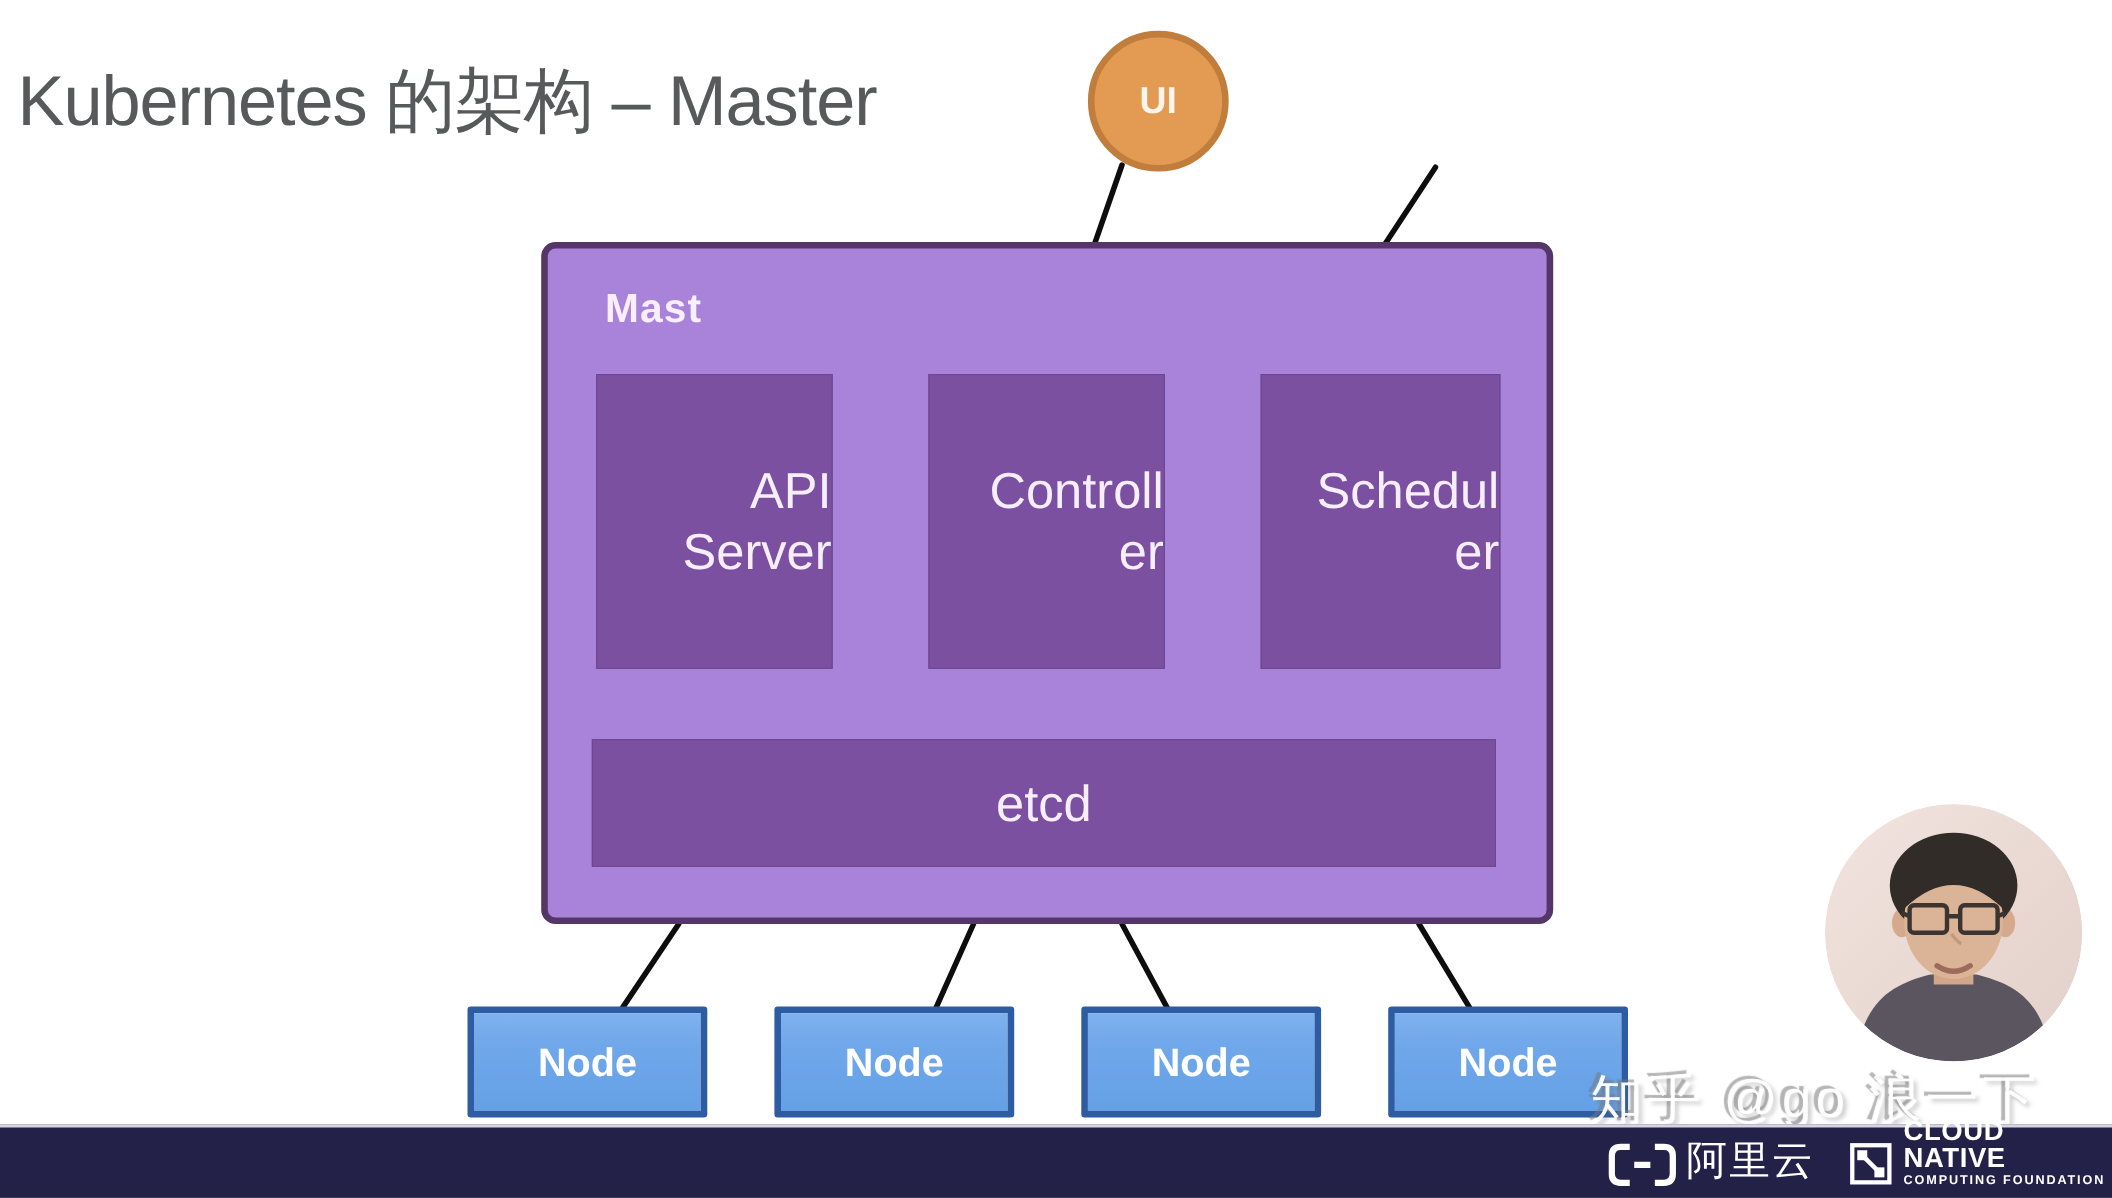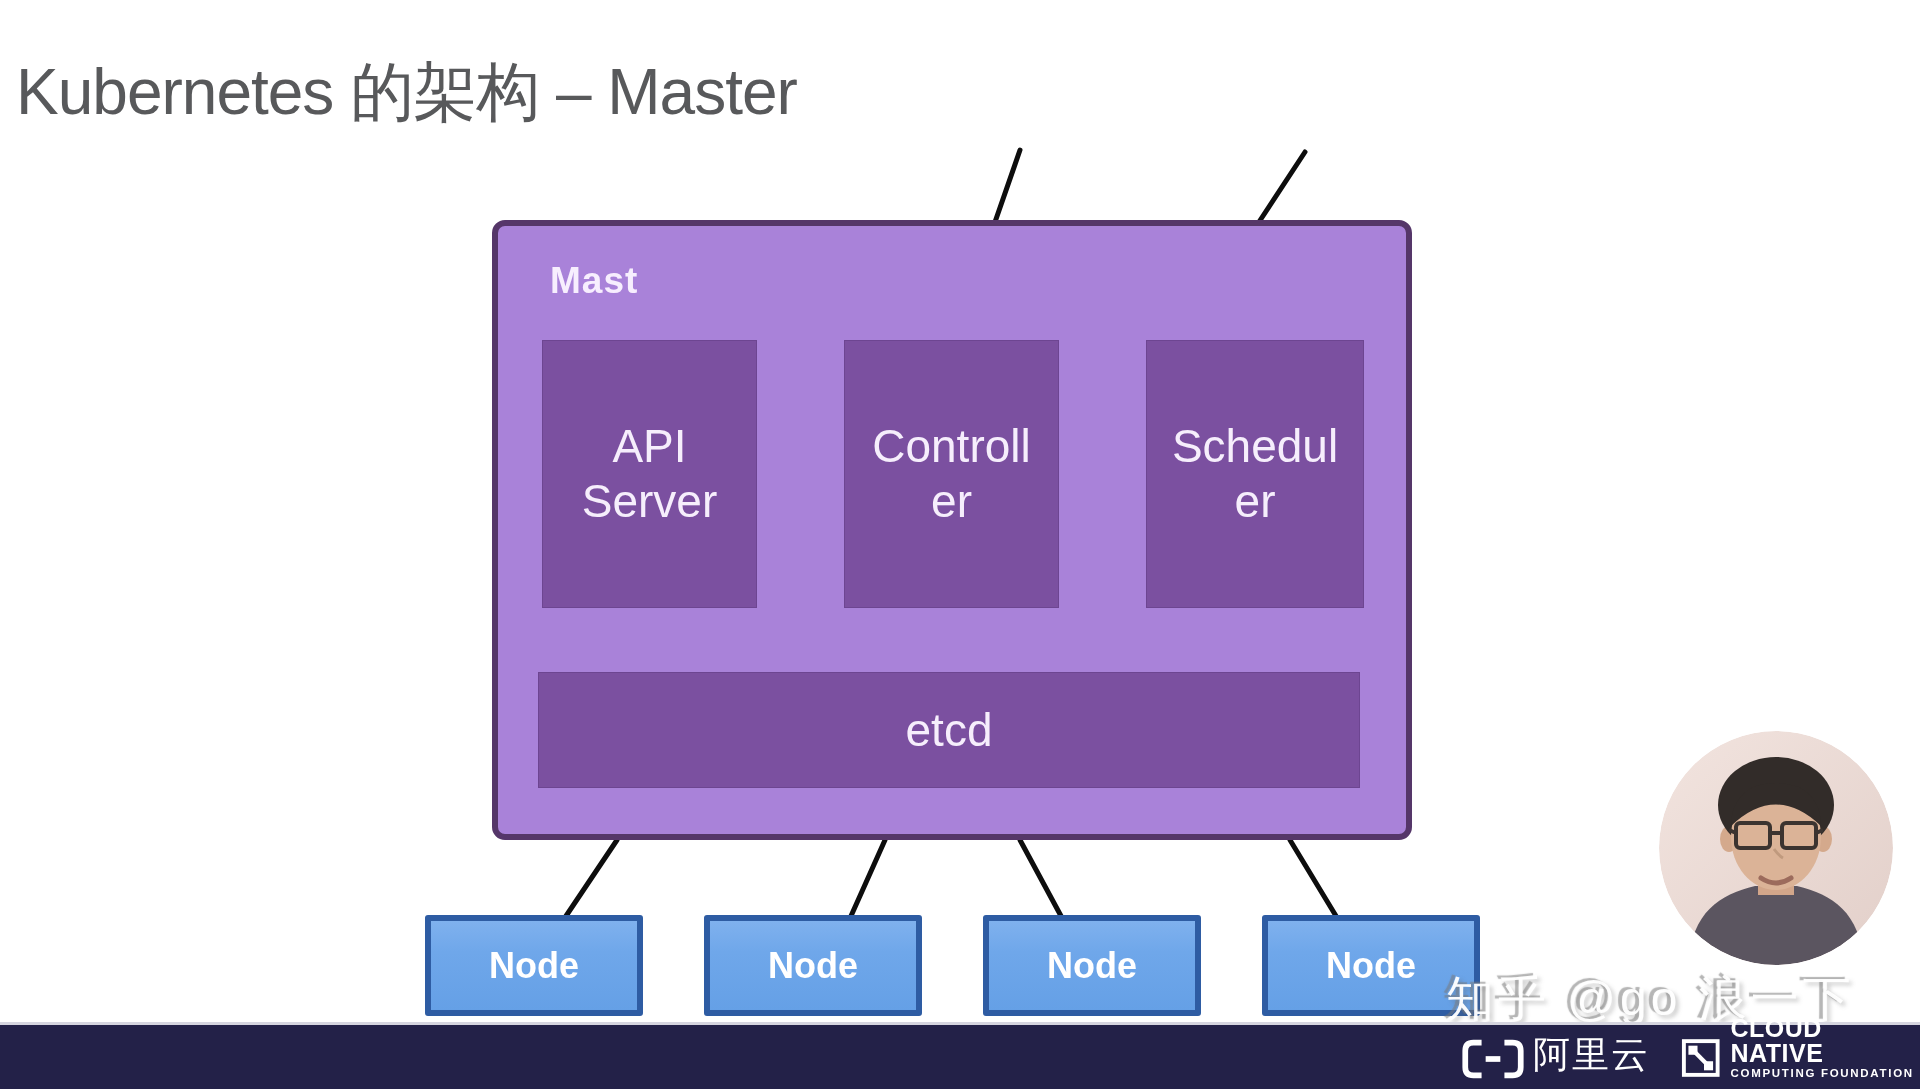--- a/index.html
+++ b/index.html
@@ -37,21 +37,21 @@
     position:absolute;left:492px;top:220px;width:920px;height:620px;
     background:var(--master-fill);border:6px solid var(--master-border);border-radius:13px;
   }
   .master-label{
     position:absolute;left:52px;top:34px;
     color:#f7eefe;font-size:37px;font-weight:700;letter-spacing:1px;
   }
   .component{
     position:absolute;top:114px;width:215px;height:268px;
     background:var(--component-fill);border:1px solid #6d4591;
-    display:flex;flex-direction:column;align-items:center;justify-content:center;
+    display:flex;flex-direction:column;align-items:flex-end;justify-content:center;
     color:var(--component-text);font-size:46px;font-weight:400;line-height:1.2;text-align:center;
   }
   .component.c0{left:44px;}
   .component.c1{left:346px;}
   .component.c2{left:648px;width:218px;}
   .etcd{
     position:absolute;left:40px;top:446px;width:822px;height:116px;
     background:var(--component-fill);border:1px solid #6d4591;
     display:flex;align-items:center;justify-content:center;
     color:var(--component-text);font-size:46px;
@@ -97,20 +97,23 @@
 
   <svg class="connectors" viewBox="0 0 1920 1089">
     <line x1="1020" y1="150" x2="995" y2="222"></line>
     <line x1="1305" y1="152" x2="1259" y2="222"></line>
     <line x1="617" y1="840" x2="566" y2="916"></line>
     <line x1="885" y1="840" x2="851" y2="916"></line>
     <line x1="1020" y1="840" x2="1061" y2="916"></line>
     <line x1="1290" y1="840" x2="1336" y2="916"></line>
   </svg>
 
+  <div class="client ui">
+    <span>UI</span>
+  </div>
 
   <div class="master">
     <div class="master-label">Mast</div>
 
     <div class="component c0">
       <span>API</span>
       <span>Server</span>
     </div>
     <div class="component c1">
       <span>Controll</span>

